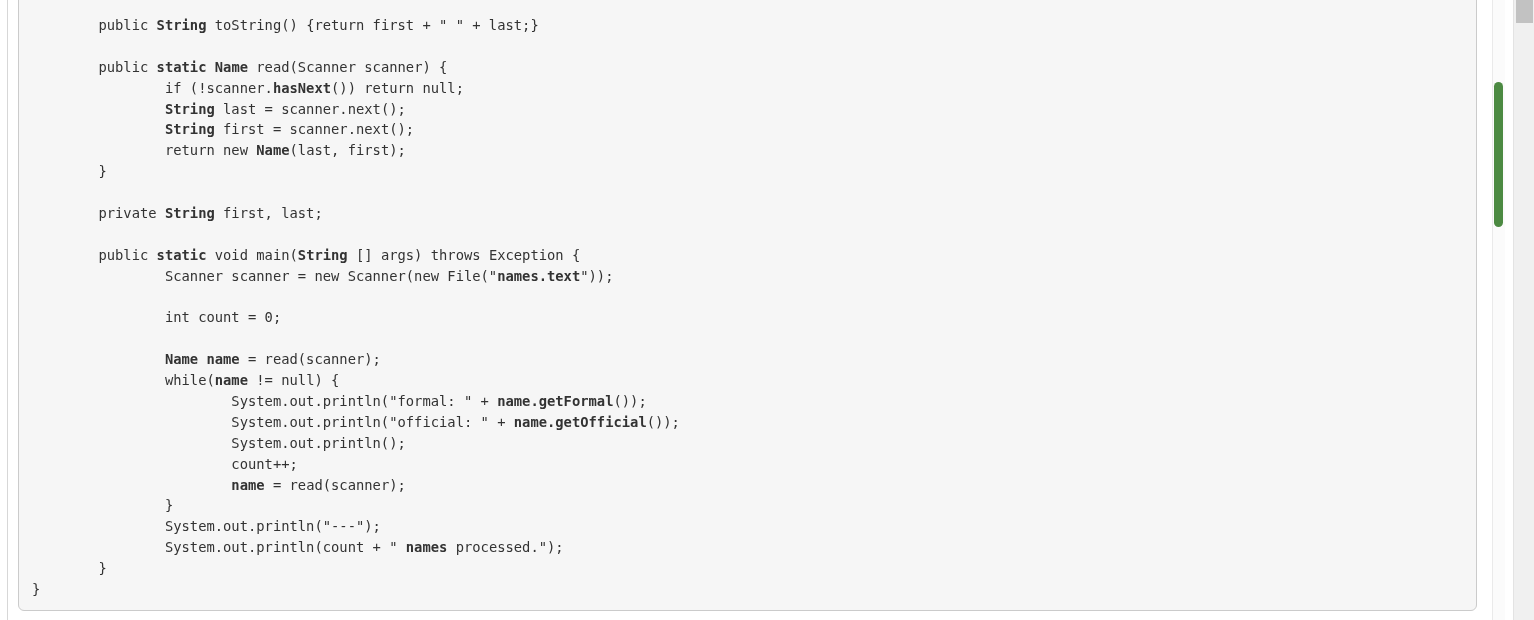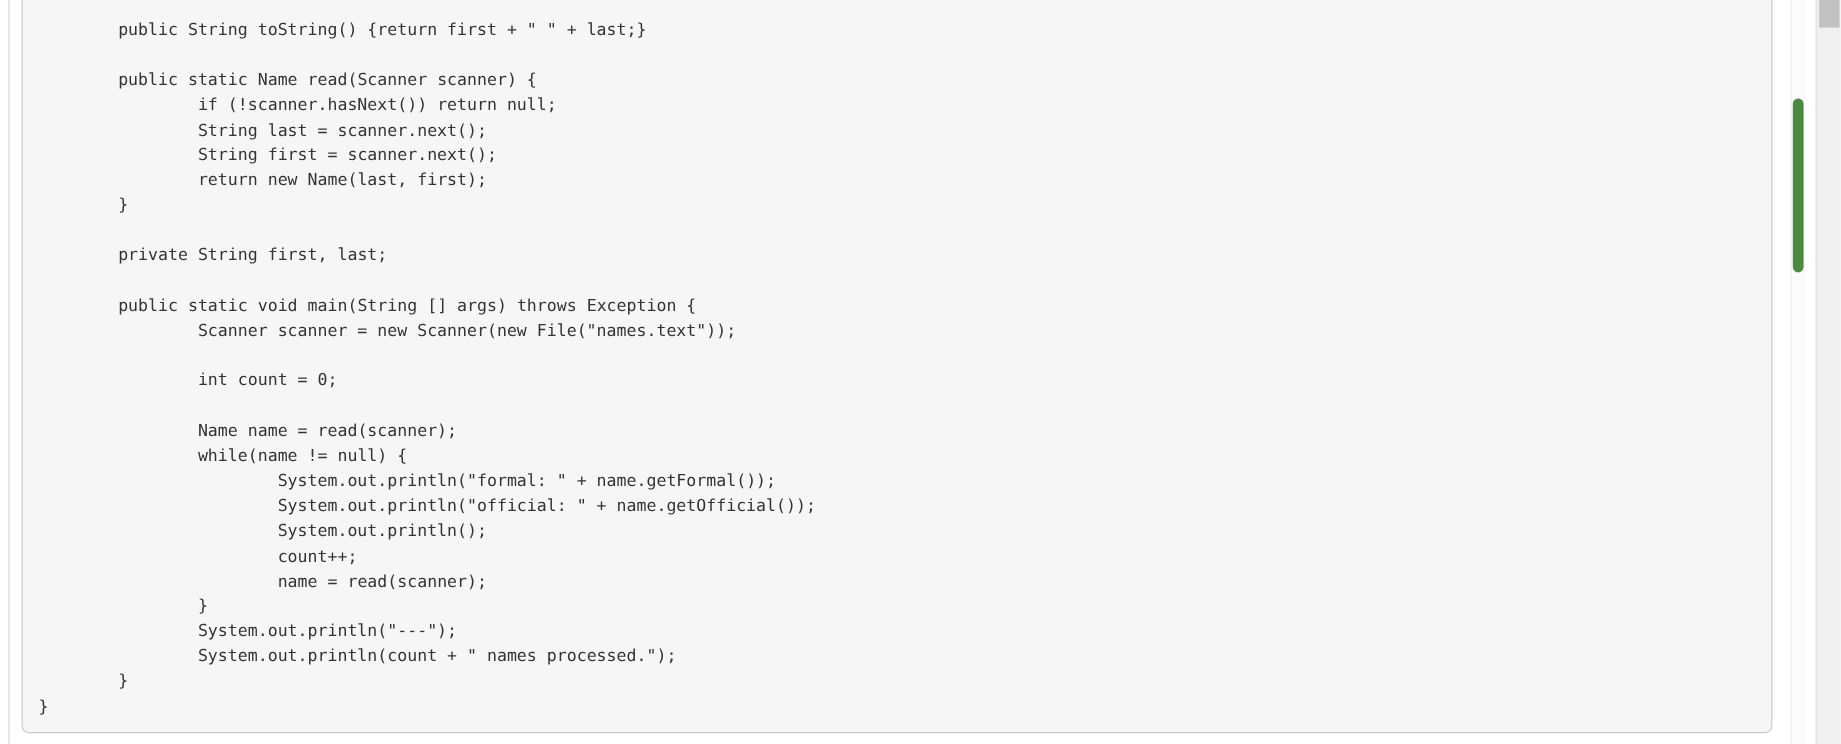--- a/index.html
+++ b/index.html
@@ -42,21 +42,21 @@
     font-family: "DejaVu Sans Mono", "Liberation Mono", monospace;
     font-size: 13.8px;
     line-height: 20.9px;
     color: #333333;
   }
   .code-line {
     height: 20.9px;
     white-space: pre;
   }
   .code-line .bold {
-    font-weight: normal;
+    font-weight: bold;
   }
   .inner-scroll-track {
     position: absolute;
     left: 1492px;
     top: 0;
     width: 12px;
     height: 620px;
     background: #fbfbfb;
     border-left: 1px solid #eaeaea;
   }

